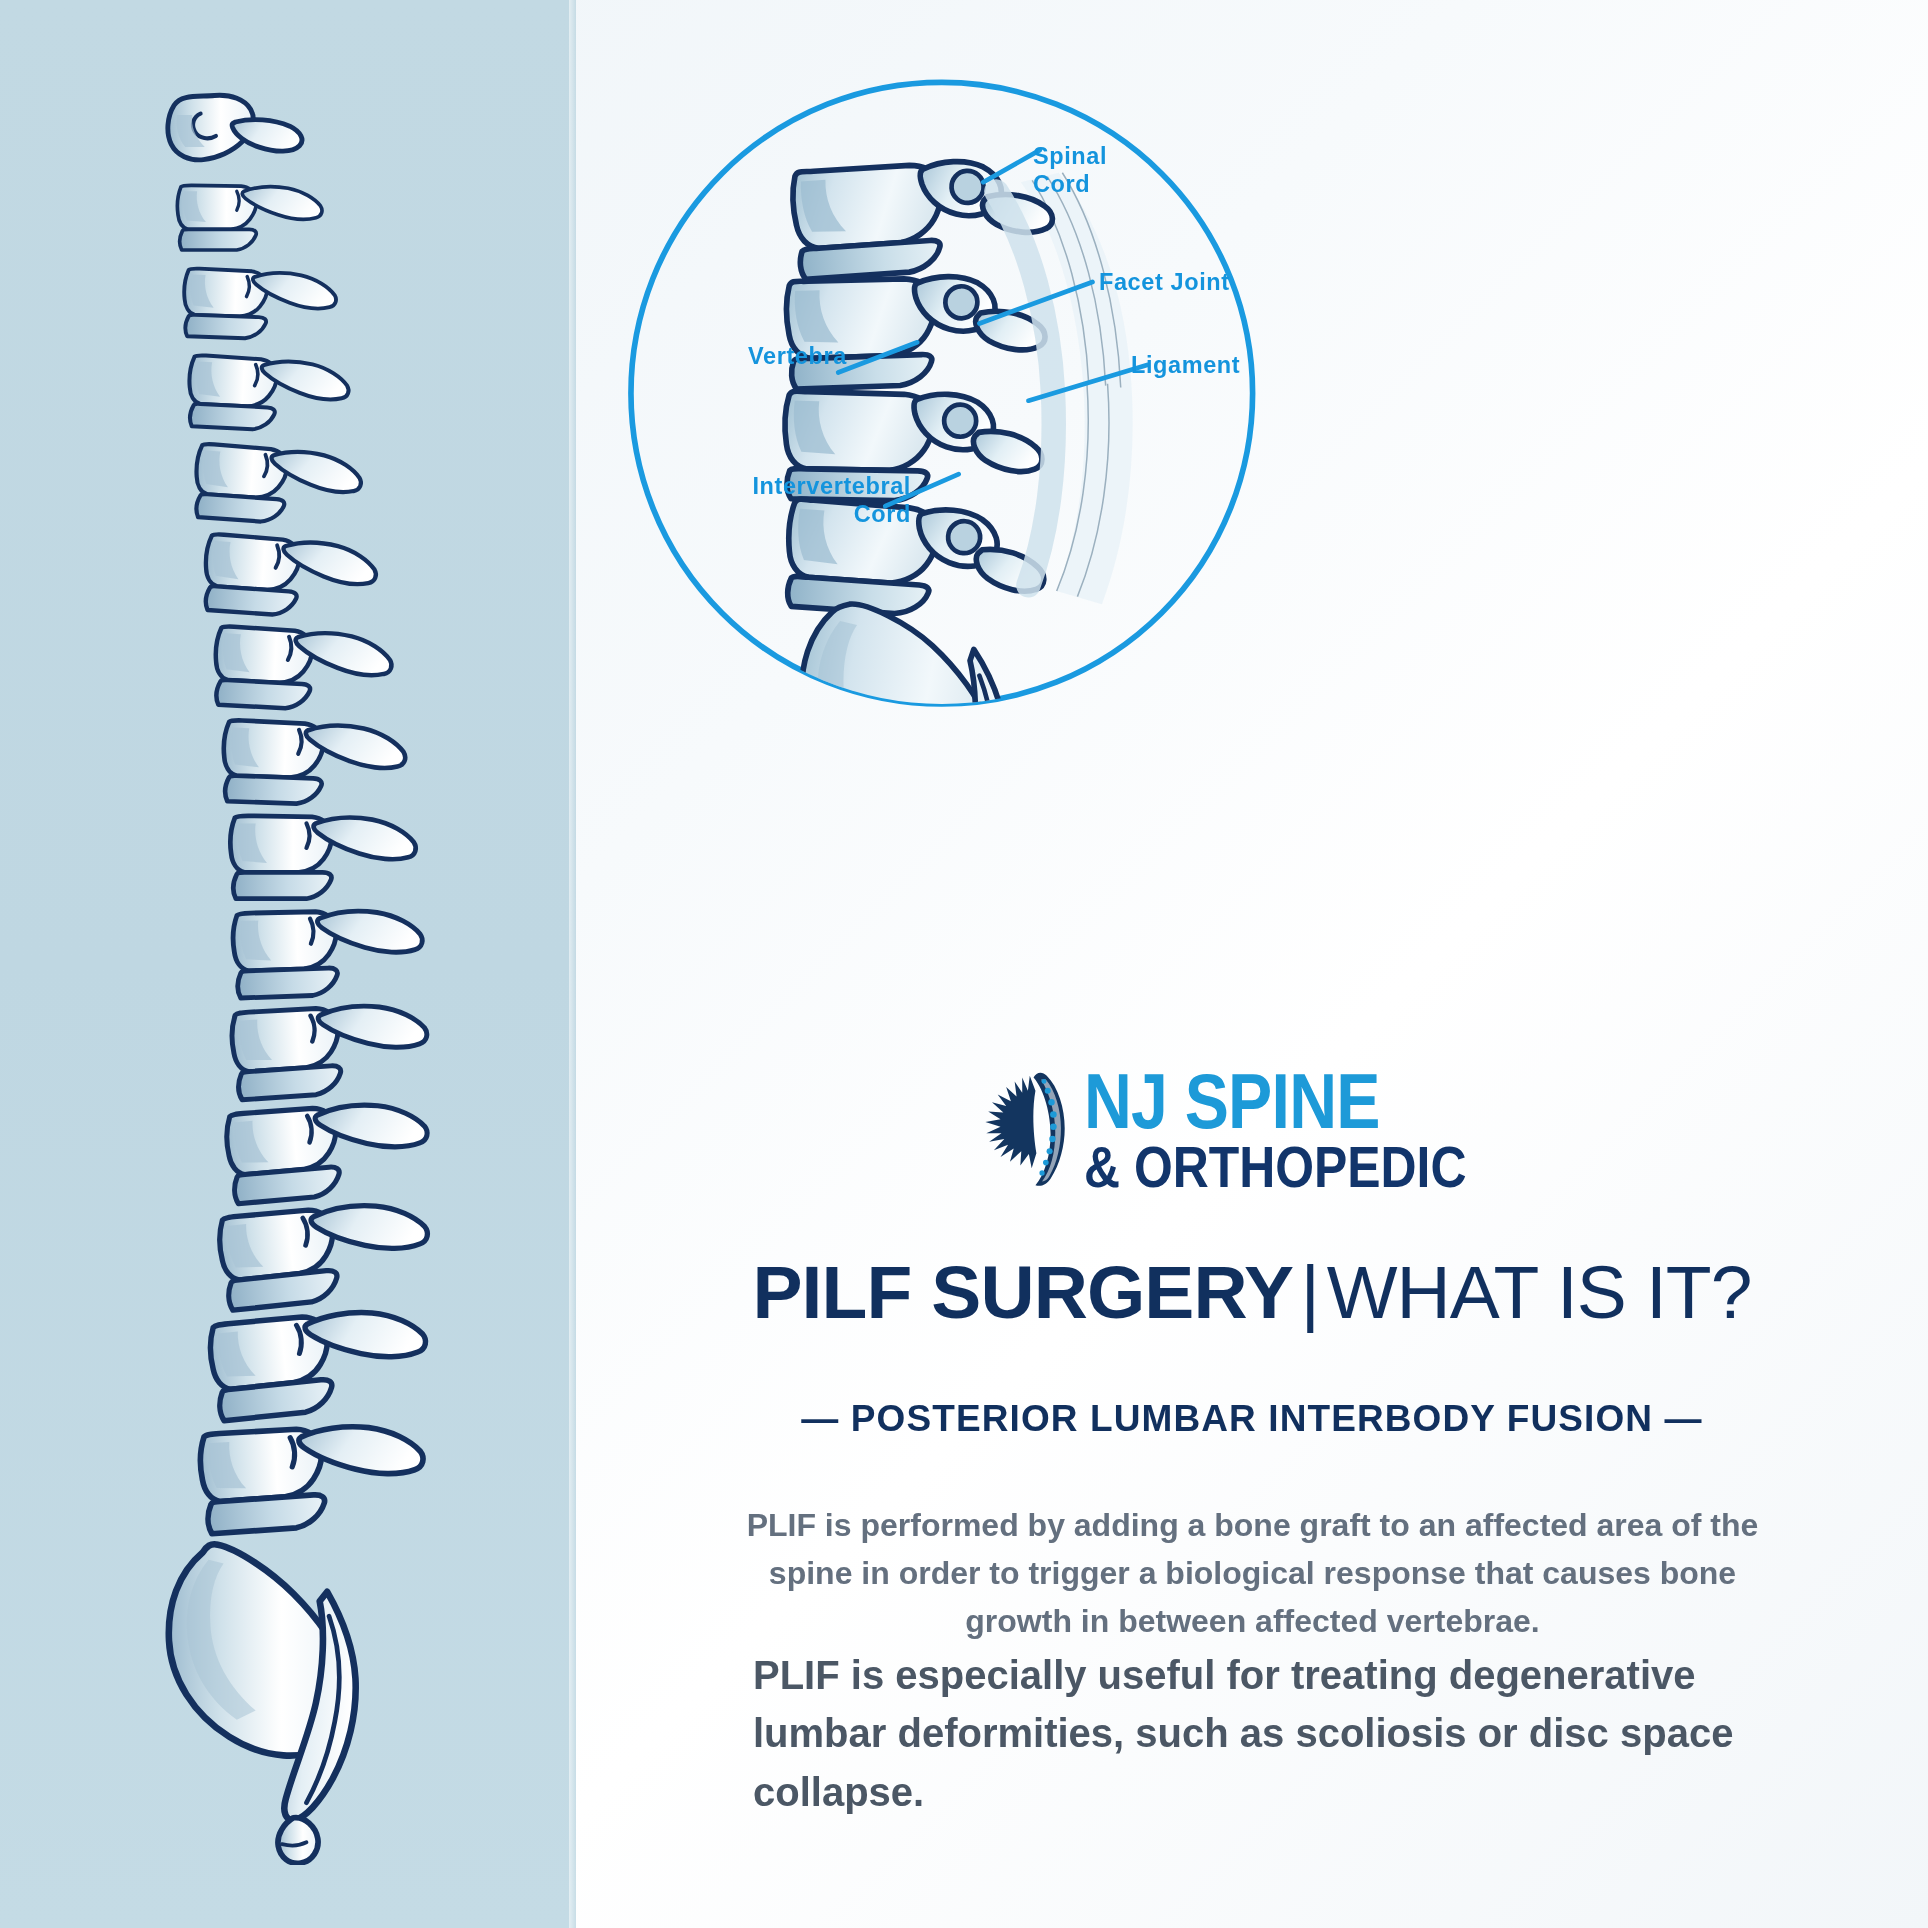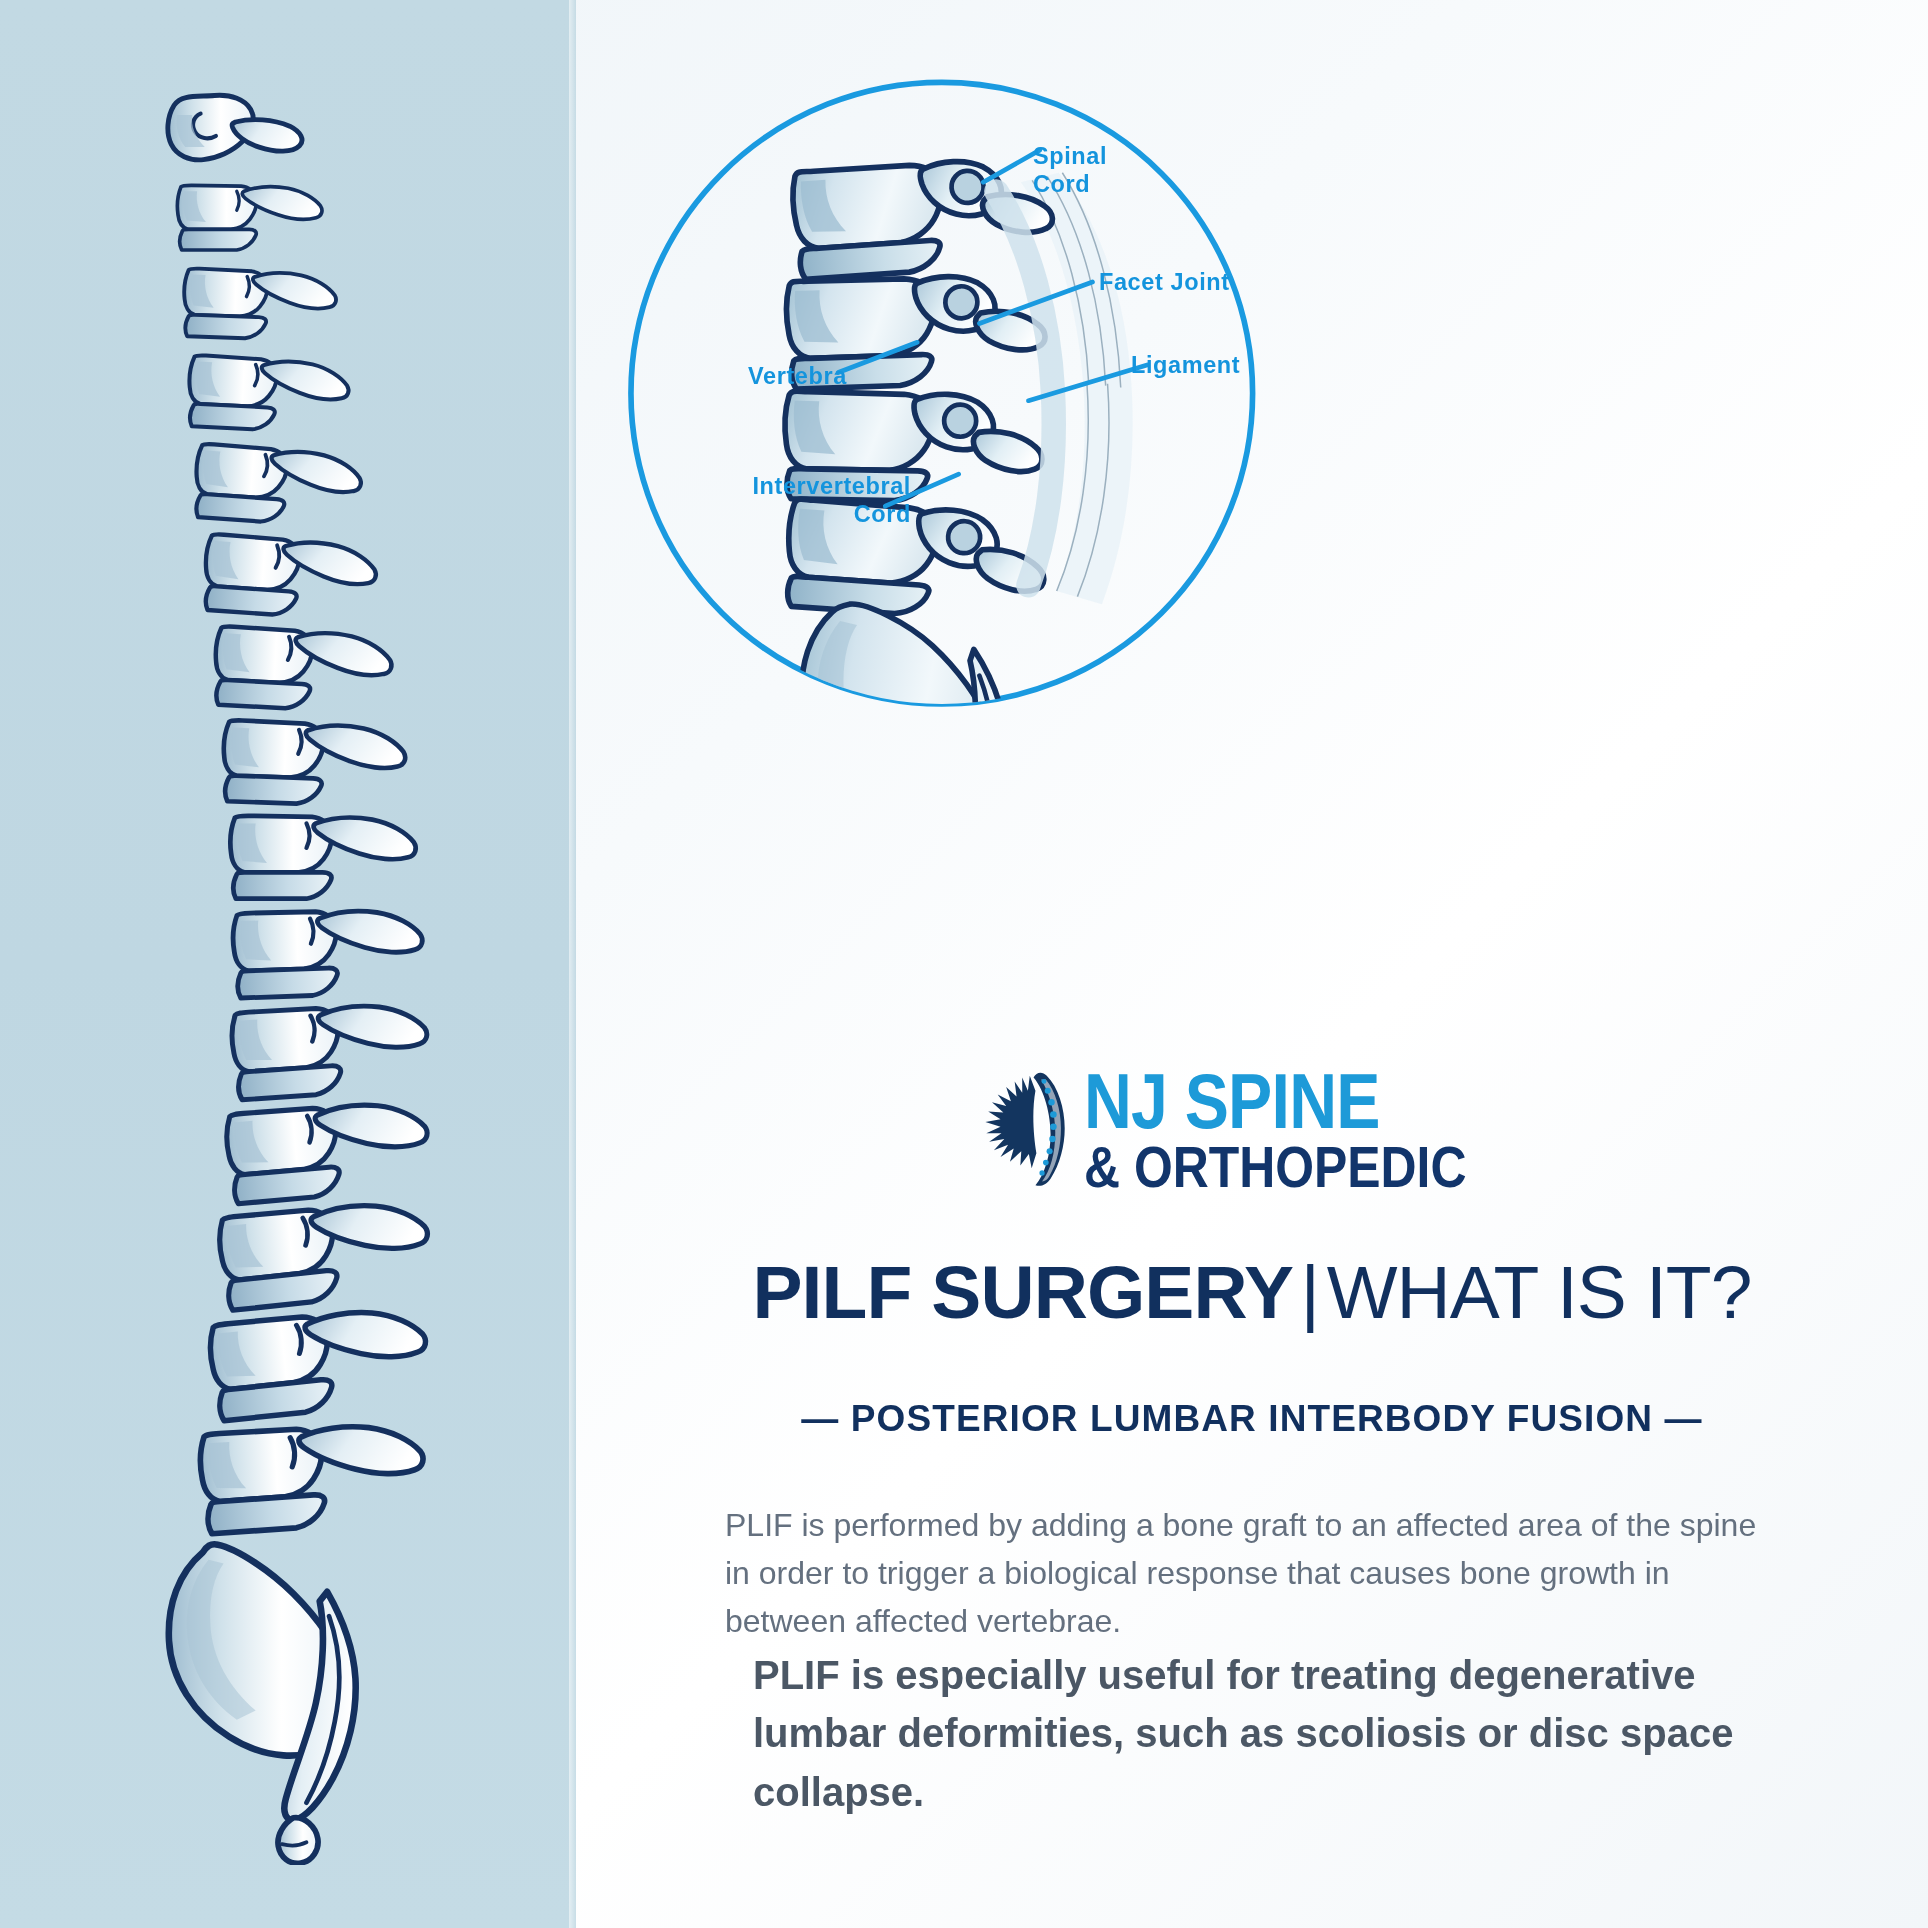--- a/index.html
+++ b/index.html
@@ -65,21 +65,21 @@
     color: #1494dd;
     font-weight: bold;
     font-size: 23.5px;
     letter-spacing: 0.6px;
     line-height: 1.18;
     font-family: "Liberation Sans", sans-serif;
   }
   #lbl-spinal-cord { left: 419px; top: 72px; text-align: left; }
   #lbl-facet-joint { left: 485px; top: 198px; text-align: left; }
   #lbl-ligament    { left: 517px; top: 281px; text-align: left; }
-  #lbl-vertebra    { left: 134px; top: 292px; text-align: left; }
+  #lbl-vertebra    { left: 134px; top: 272px; text-align: left; }
   #lbl-disk        { left: 90px;  top: 402px; text-align: right; width: 207px; }
 
   
   #logo-block {
     position: absolute;
     left: 0; right: 0;
     top: 1068px;
     display: flex;
     justify-content: center;
     align-items: center;
@@ -142,24 +142,26 @@
     white-space: nowrap;
     font-family: "Liberation Sans Narrow", "Liberation Sans", sans-serif;
   }
 
   
   #body-para {
     position: absolute;
     left: 149px;
     width: 1055px;
     top: 1501px;
+    text-align: center;
     color: #64707f;
     font-size: 32px;
     line-height: 1.50;
     font-family: "Liberation Sans Narrow", "Liberation Sans", sans-serif;
+    font-weight: bold;
   }
   #bold-para {
     position: absolute;
     left: 177px;
     width: 998px;
     top: 1646px;
     text-align: left;
     color: #4b5765;
     font-weight: bold;
     font-size: 40px;

